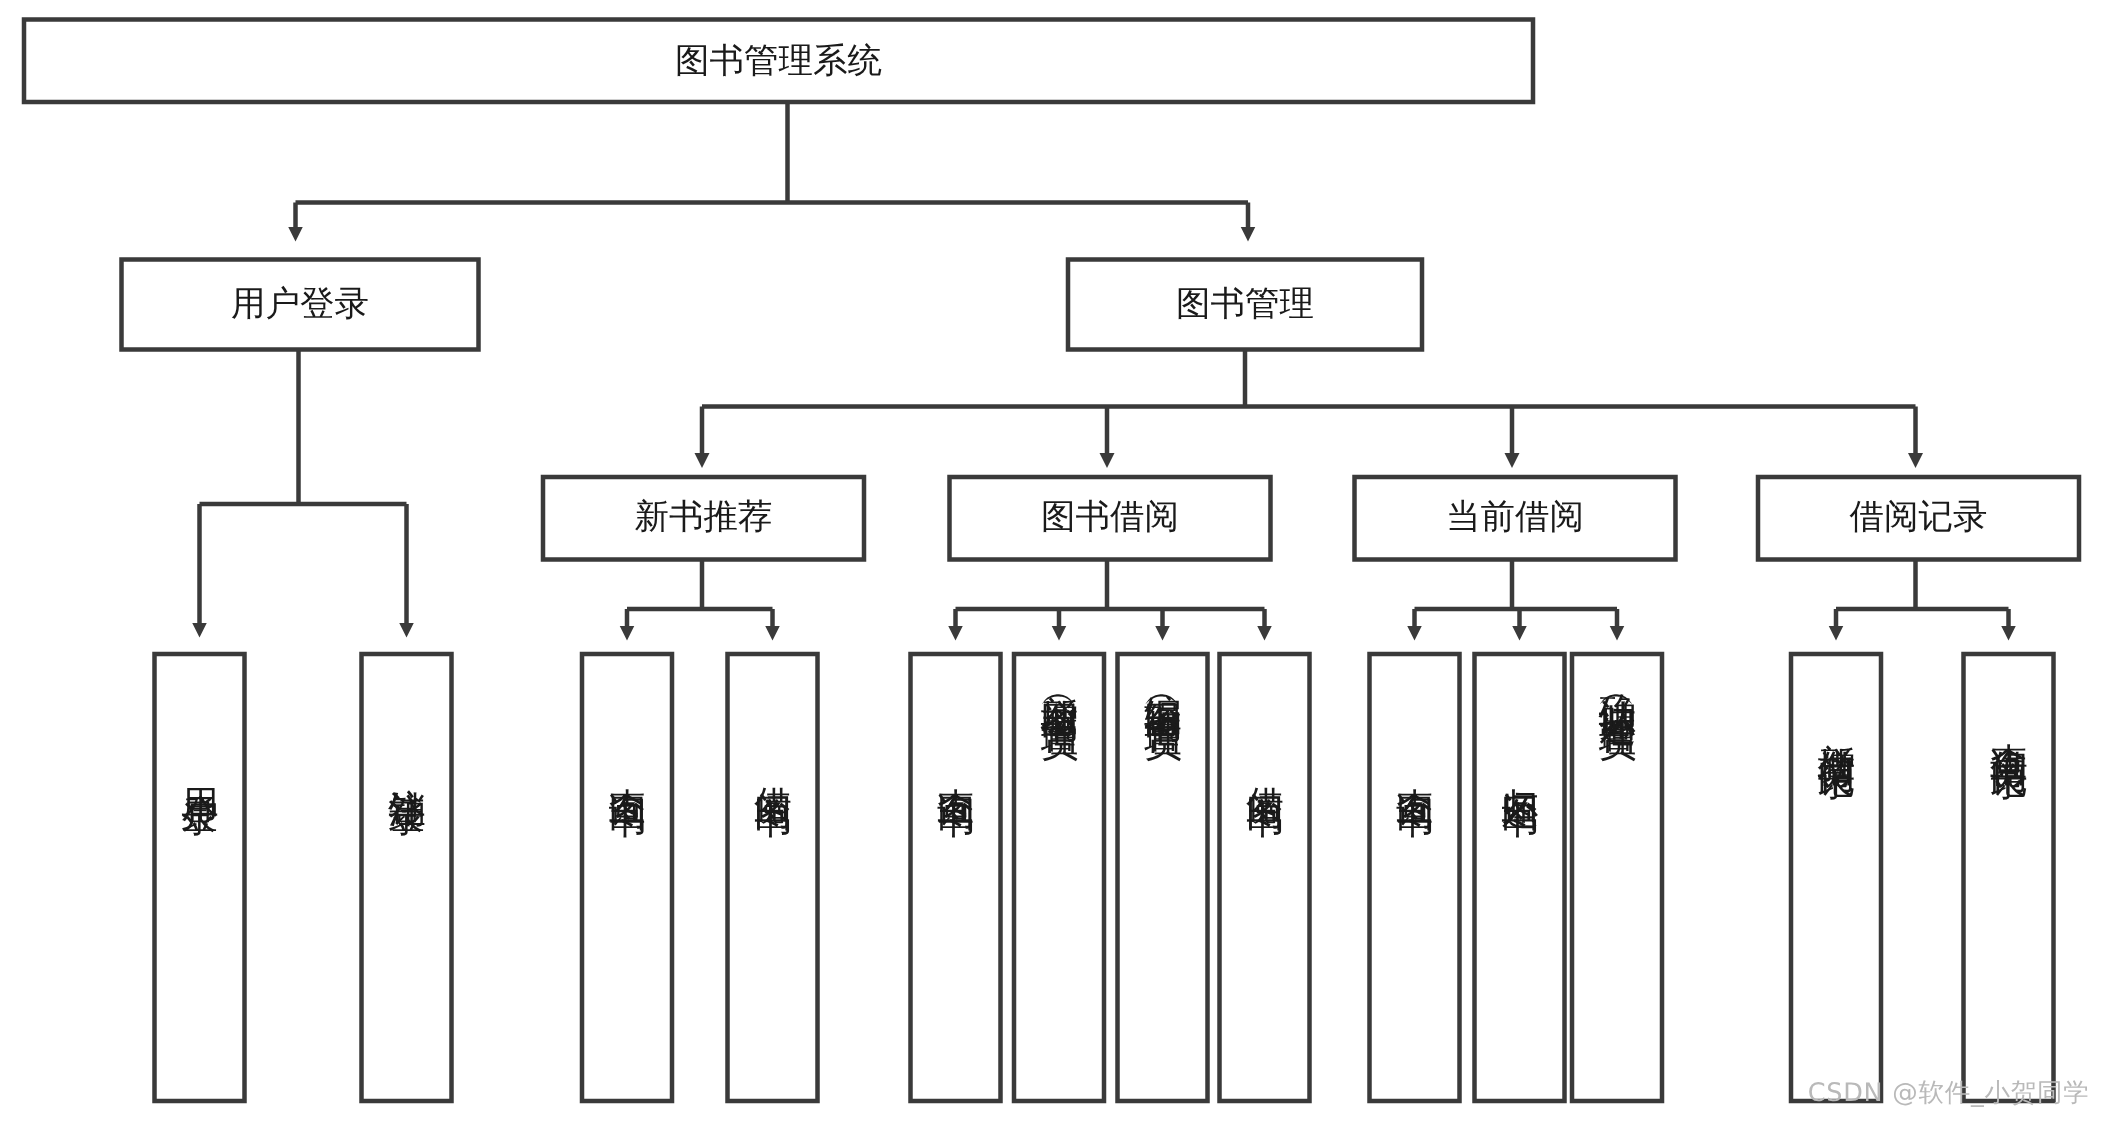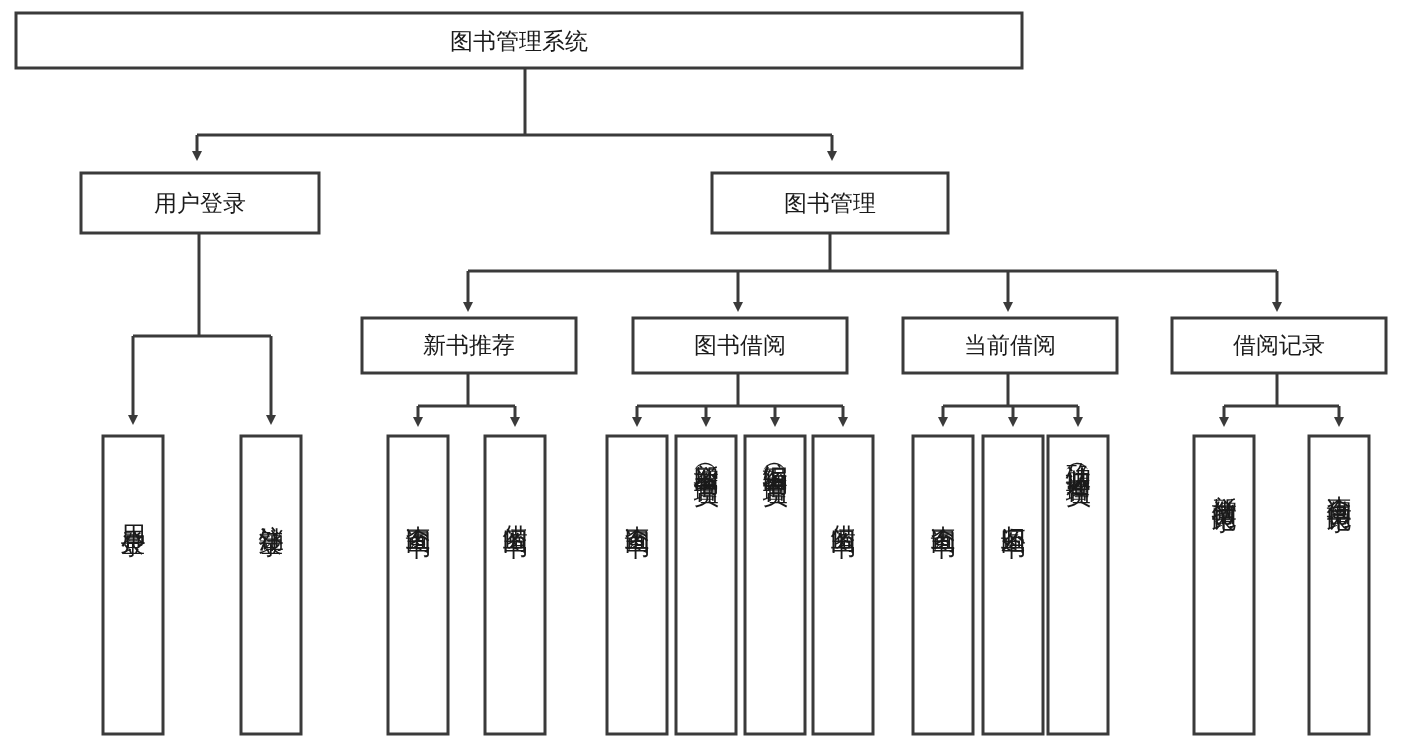--- a/index.html
+++ b/index.html
@@ -252,14 +252,15 @@
   <div class="leaf-label-wrap" style="left:1048px; top:443px; width:60px; height:291px;">
     <span class="leaf-label">确认归还（管理员）</span>
   </div>
   <div class="leaf-label-wrap" style="left:1194px; top:475px; width:60px; height:259px;">
     <span class="leaf-label">新增借阅记录</span>
   </div>
   <div class="leaf-label-wrap" style="left:1309px; top:475px; width:60px; height:259px;">
     <span class="leaf-label">查询借阅记录</span>
   </div>
 
+  <div class="watermark">CSDN @软件_小贺同学</div>
 
 </div>
 
 </body></html>

